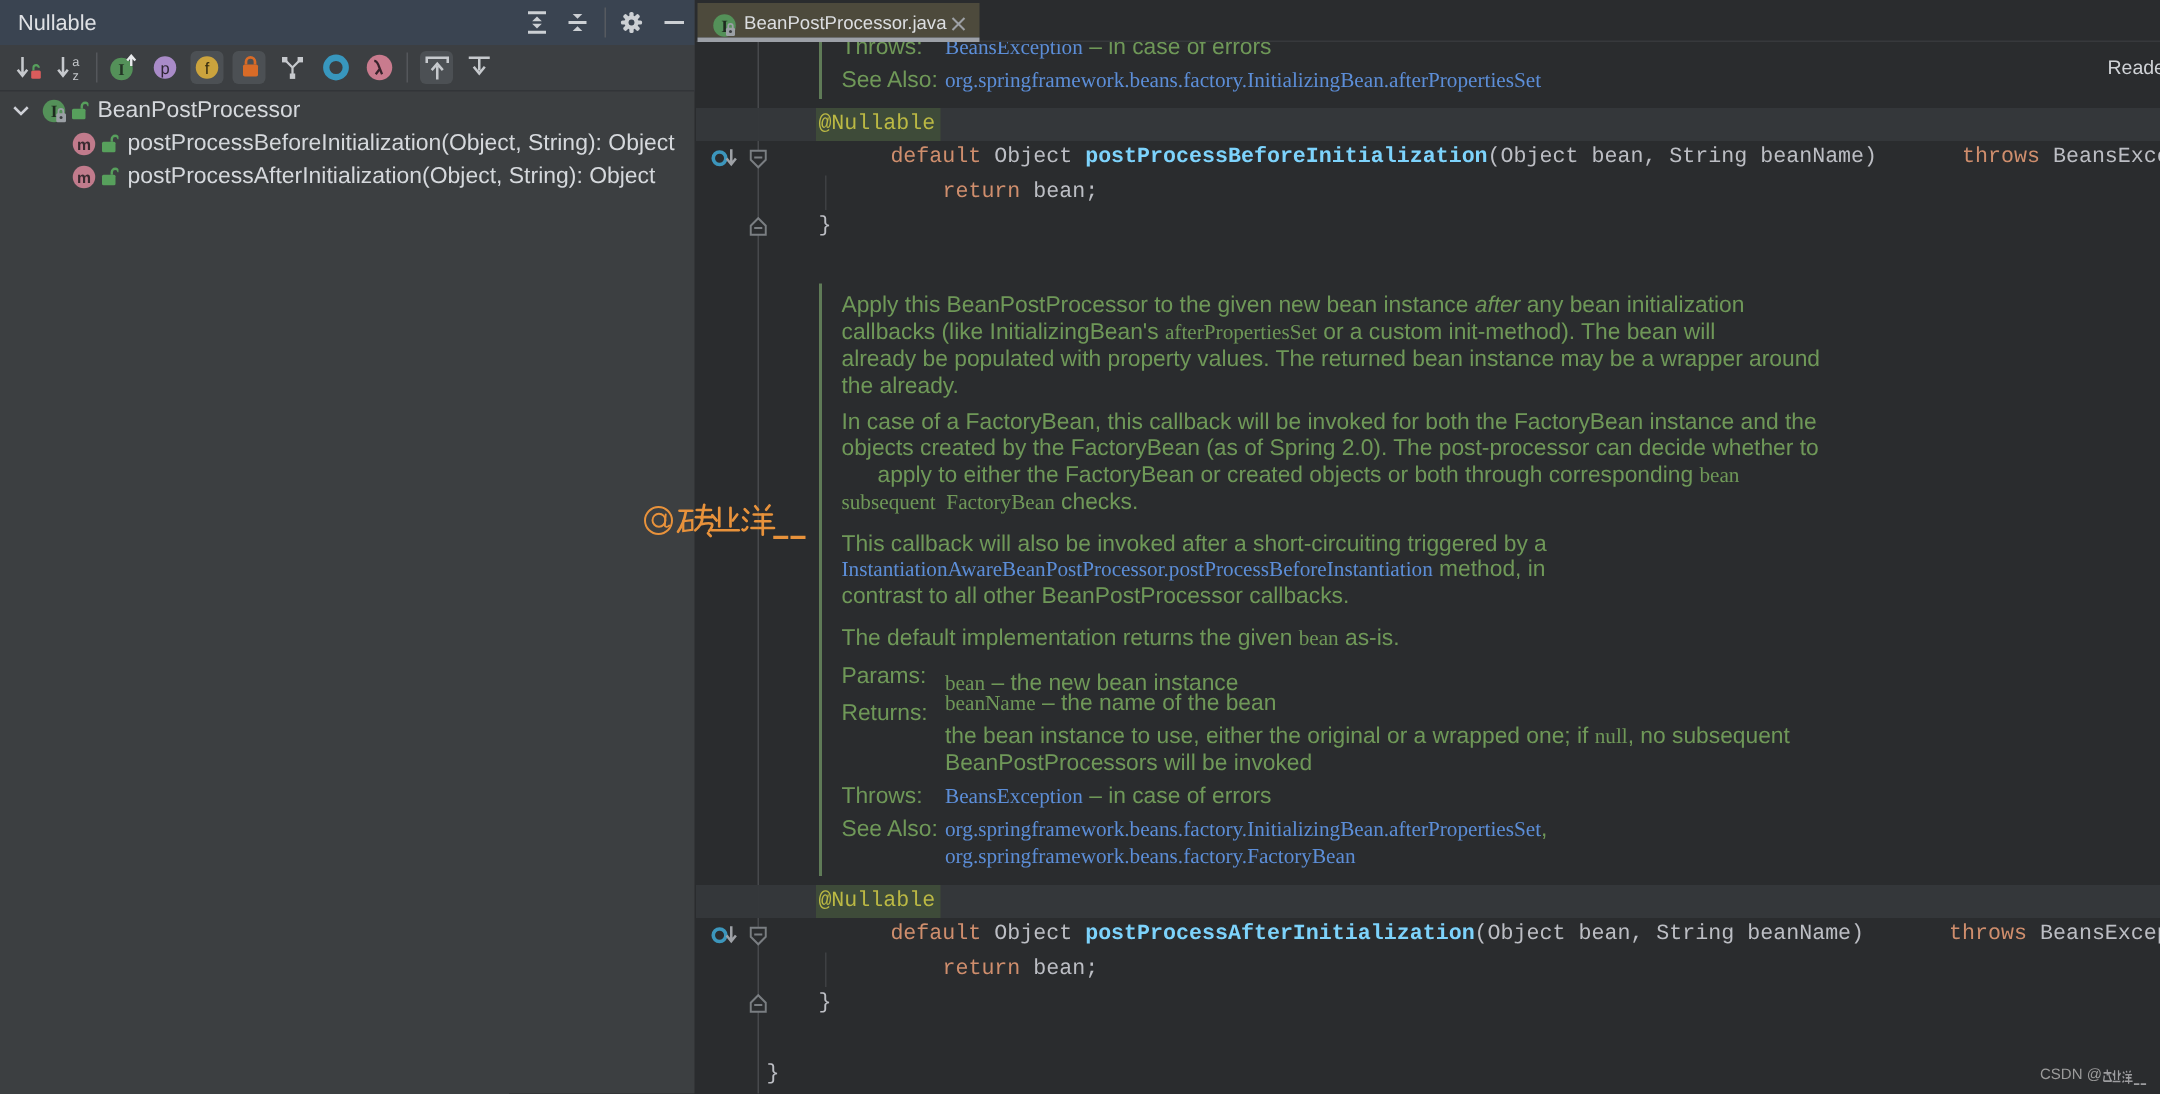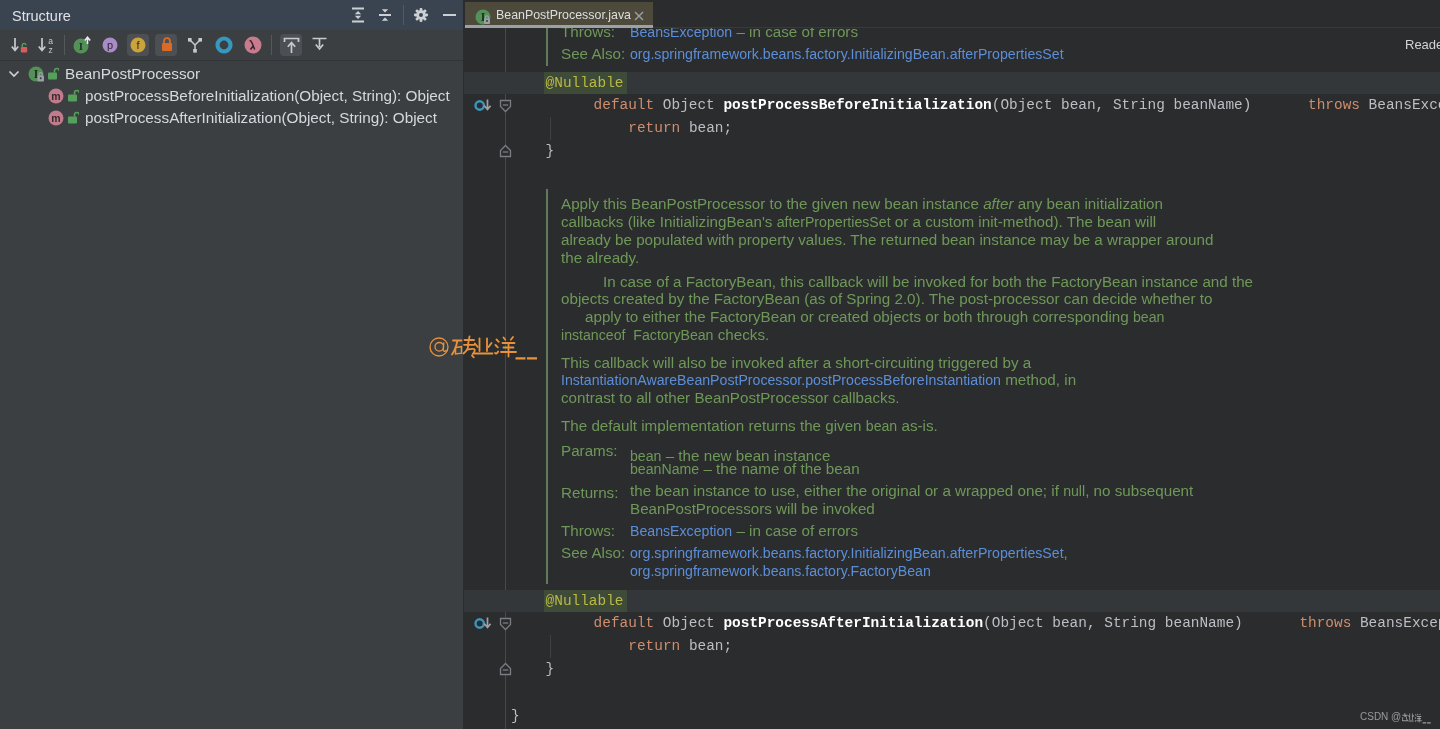--- a/index.html
+++ b/index.html
@@ -12,35 +12,35 @@
 
 #editor{position:absolute;left:464px;top:0;width:976px;height:729px;}
 #tabbar{position:absolute;left:0;top:0;width:976px;height:28px;background:#2A2C2E;border-bottom:1px solid #37393C;box-sizing:border-box;}
 #tab{position:absolute;left:1px;top:2px;width:188px;height:23px;background:rgba(78,75,61,0.99);}
 #tabstrip{position:absolute;left:1px;top:25px;width:188px;height:3px;background:#9CA0A7;}
 #tab .tname{position:absolute;left:31px;top:6px;font-size:12.4px;line-height:14px;color:#DCDEE1;}
 .foldline{position:absolute;left:41px;top:28px;width:1px;height:701px;background:#47494C;}
 .hlrow{position:absolute;left:0;width:976px;height:22px;background:rgba(53,56,59,0.99);}
 .cl{position:absolute;font-family:"Liberation Mono",monospace;font-size:14.43px;line-height:22px;height:22px;white-space:pre;color:#BCBEC4;}
 .cl .k{color:#CF8E6D;margin-left:48px;}
-.cl .m{color:#ffffff;font-weight:bold;}
+.cl .m{color:#7dd3fc;font-weight:bold;}
 .ann{color:#BBB944;}
 .annbox{position:absolute;height:22px;background:rgba(63,76,58,0.99);}
 .docline{position:absolute;width:2px;background:#5F7B57;}
 .dl{position:absolute;font-size:15.2px;line-height:18px;height:18px;color:#6F9858;white-space:pre;}
-.dl .c{font-family:Liberation Sans, sans-serif;font-size:14.15px;}
+.dl .c{font-family:Liberation Serif, serif;font-size:14.15px;}
 .dl .lk{color:#5C8ED8;}
 .dl .it{font-style:italic;}
 .ig{position:absolute;width:1px;background:#3E4043;}
 </style></head>
 <body>
 <div id="wrap" style="position:absolute;left:0;top:0;width:1440px;height:729px;transform:translateZ(0);">
 <div id="panel">
  <div id="phead">
-        <span class="title">Structure</span>
+        <span class="title">Nullable</span>
   <svg class="abs" style="left:350px;top:7px;" width="16" height="16" viewBox="0 0 16 16">
     <path d="M2 1.5 h12 M2 14.5 h12" stroke="#CCD0D4" stroke-width="2"></path>
     <path d="M8 4 l3.2 3.2 h-6.4 z" fill="#CCD0D4"></path>
     <path d="M8 12 l3.2 -3.2 h-6.4 z" fill="#CCD0D4"></path>
   </svg>
   <svg class="abs" style="left:377px;top:7px;" width="16" height="16" viewBox="0 0 16 16">
     <path d="M2 8 h12" stroke="#CCD0D4" stroke-width="2"></path>
     <path d="M8 5.5 l3.2 -3.2 h-6.4 z" fill="#CCD0D4"></path>
     <path d="M8 10.5 l3.2 3.2 h-6.4 z" fill="#CCD0D4"></path>
   </svg>
@@ -176,33 +176,33 @@
   <div class="annbox" style="left:79.5px;top:71.5px;width:83px;"></div>
   <div class="cl ann" style="left:81.6px;top:71.5px;">@Nullable</div>
   <div class="cl" style="left:81.6px;top:94.3px;"><span class="k">default</span> Object <span class="m">postProcessBeforeInitialization</span>(Object bean, String beanName) <span class="k">throws</span> BeansException {</div>
   <div class="cl" style="left:116.3px;top:117px;"><span class="k">return</span> bean;</div>
   <div class="cl" style="left:81.6px;top:139.7px;">}</div>
 
   <div class="dl" style="left:97px;top:194.5px;">Apply this BeanPostProcessor to the given new bean instance <span class="it">after</span> any bean initialization</div>
   <div class="dl" style="left:97px;top:212.5px;">callbacks (like InitializingBean's <span class="c">afterPropertiesSet</span> or a custom init-method). The bean will</div>
   <div class="dl" style="left:97px;top:230.5px;">already be populated with property values. The returned bean instance may be a wrapper around</div>
   <div class="dl" style="left:97px;top:248.5px;">the already.</div>
-  <div class="dl" style="left:97px;top:272.5px;margin-left:42px;">In case of a FactoryBean, this callback will be invoked for both the FactoryBean instance and the</div>
+  <div class="dl" style="left:97px;top:272.5px;">In case of a FactoryBean, this callback will be invoked for both the FactoryBean instance and the</div>
   <div class="dl" style="left:97px;top:290.2px;">objects created by the FactoryBean (as of Spring 2.0). The post-processor can decide whether to</div>
   <div class="dl" style="left:97px;top:308px;margin-left:24px;">apply to either the FactoryBean or created objects or both through corresponding <span class="c">bean</span></div>
-  <div class="dl" style="left:97px;top:325.7px;"><span class="c">instanceof  FactoryBean</span> checks.</div>
+  <div class="dl" style="left:97px;top:325.7px;"><span class="c">subsequent  FactoryBean</span> checks.</div>
   <div class="dl" style="left:97px;top:353.5px;">This callback will also be invoked after a short-circuiting triggered by a</div>
   <div class="dl" style="left:97px;top:371.4px;"><span class="c lk">InstantiationAwareBeanPostProcessor.postProcessBeforeInstantiation</span> method, in</div>
   <div class="dl" style="left:97px;top:389.3px;">contrast to all other BeanPostProcessor callbacks.</div>
   <div class="dl" style="left:97px;top:416.5px;">The default implementation returns the given <span class="c">bean</span> as-is.</div>
 
   <div class="dl" style="left:97px;top:441.5px;">Params:</div>
   <div class="dl" style="left:166px;top:447px;"><span class="c">bean</span> – the new bean instance</div>
   <div class="dl" style="left:166px;top:459.5px;"><span class="c">beanName</span> – the name of the bean</div>
-  <div class="dl" style="left:97px;top:484px;">Returns:</div>
+  <div class="dl" style="left:97px;top:467px;">Returns:</div>
   <div class="dl" style="left:166px;top:481.5px;">the bean instance to use, either the original or a wrapped one; if <span class="c">null</span>, no subsequent</div>
   <div class="dl" style="left:166px;top:499.5px;">BeanPostProcessors will be invoked</div>
   <div class="dl" style="left:97px;top:521.5px;">Throws:</div>
   <div class="dl" style="left:166px;top:521.5px;"><span class="c lk">BeansException</span> – in case of errors</div>
   <div class="dl" style="left:97px;top:544px;">See Also:</div>
   <div class="dl" style="left:166px;top:544px;"><span class="c lk">org.springframework.beans.factory.InitializingBean.afterPropertiesSet</span>,</div>
   <div class="dl" style="left:166px;top:562px;"><span class="c lk">org.springframework.beans.factory.FactoryBean</span></div>
 
   <div class="annbox" style="left:79.5px;top:589.9px;width:83px;"></div>
   <div class="cl ann" style="left:81.6px;top:589.9px;">@Nullable</div>

